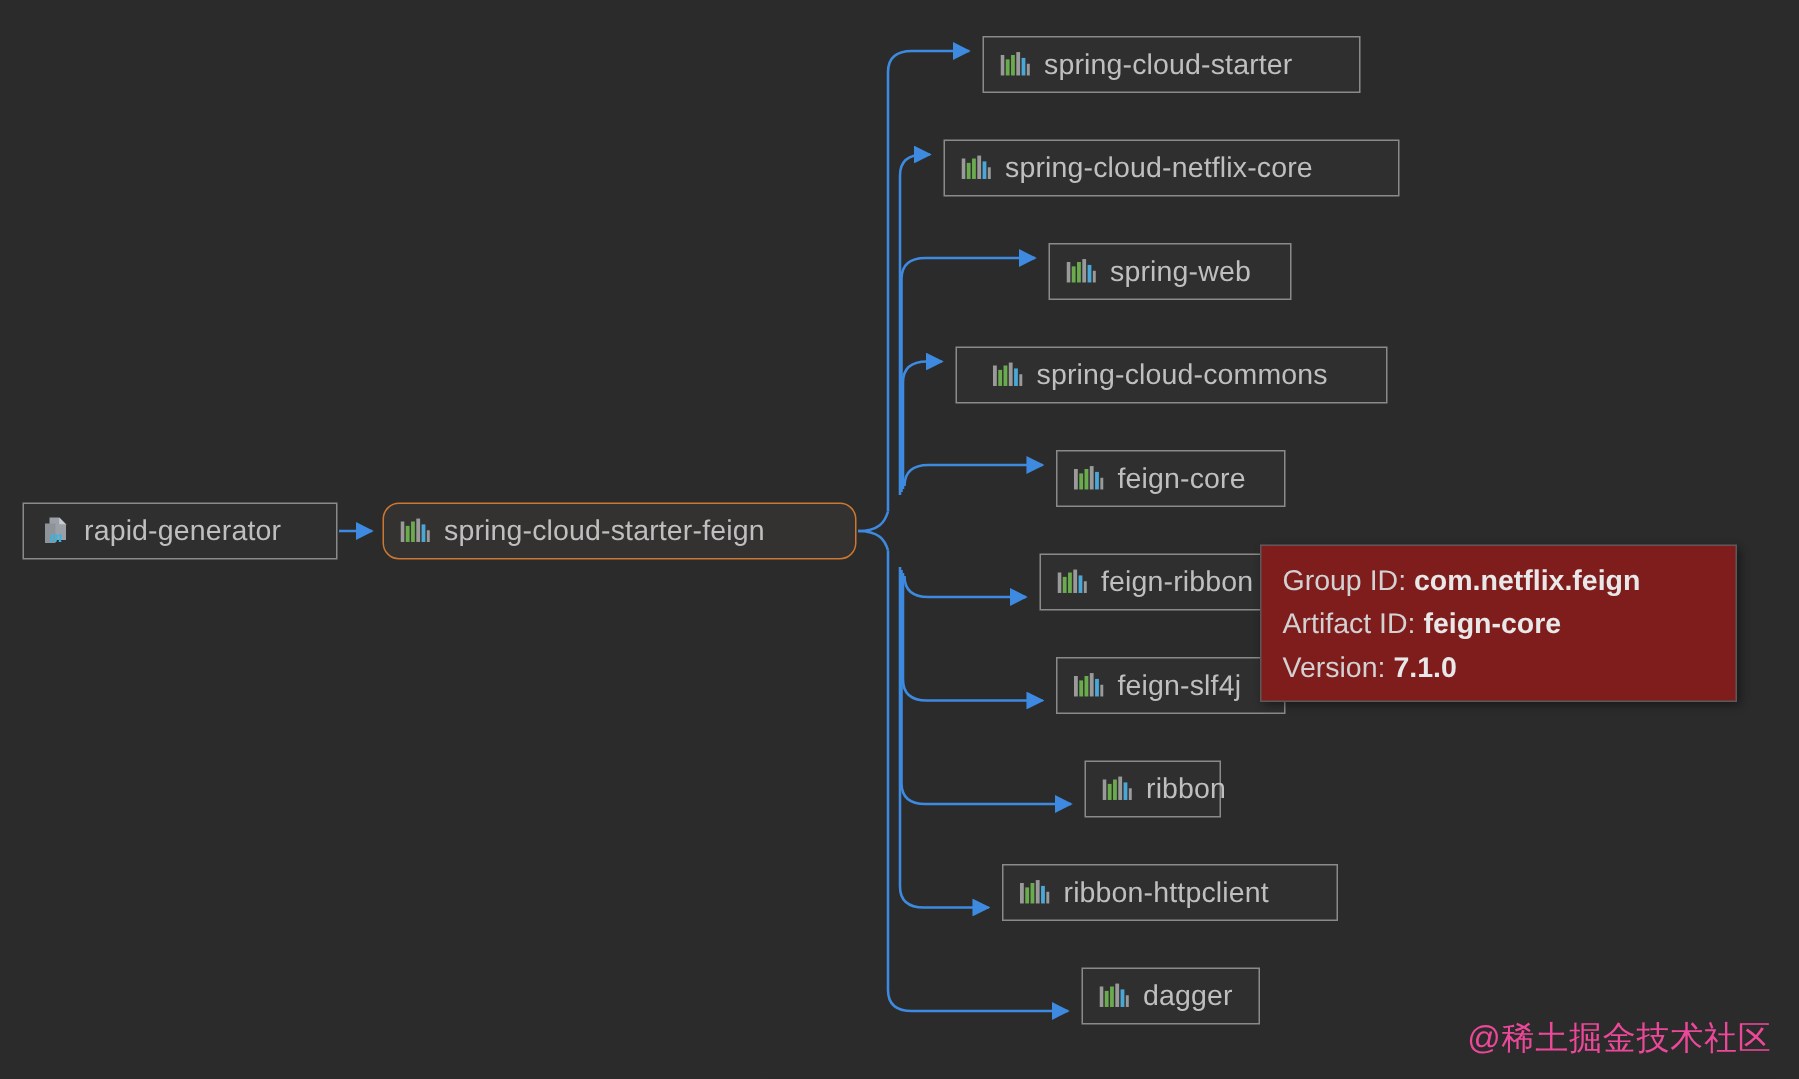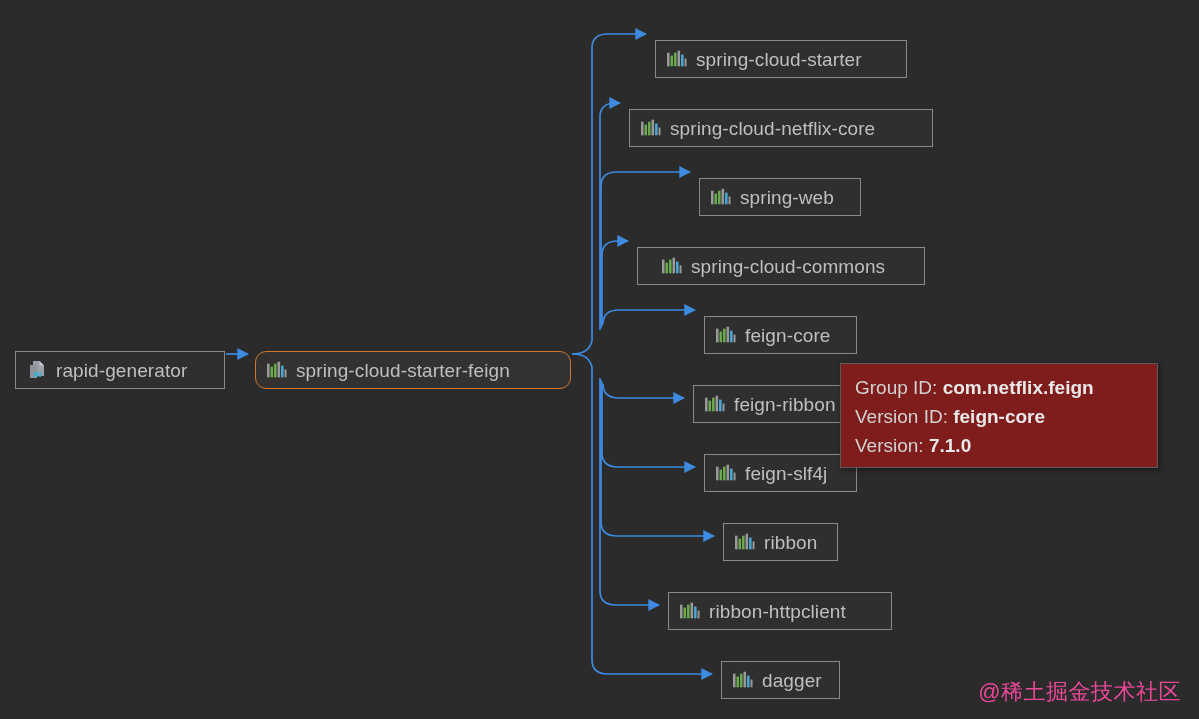--- a/index.html
+++ b/index.html
@@ -38,21 +38,20 @@
     display: flex;
     align-items: center;
     gap: 9px;
     padding: 0 11px;
     border: 1px solid #8a8a8a;
     background: #2f2f2f;
     color: #bfbfbf;
     font-size: 19px;
     line-height: 1;
     white-space: nowrap;
-    margin-top: 16px;
   }
   .node.selected {
     border-color: #cc7832;
     background: #333230;
   }
   .node-label {
     display: block;
     letter-spacing: .1px;
   }
 
@@ -242,21 +241,21 @@
             <rect x="0" y="2" width="2.6" height="14" fill="#9a9a9a"></rect>
             <rect x="3.6" y="5" width="2.6" height="11" fill="#6aab4e"></rect>
             <rect x="7.2" y="2" width="2.6" height="14" fill="#6aab4e"></rect>
             <rect x="10.8" y="0" width="2.6" height="16" fill="#9a9a9a"></rect>
             <rect x="14.4" y="4" width="2.6" height="12" fill="#4aa8d8"></rect>
             <rect x="18" y="8" width="2" height="8" fill="#9a9a9a"></rect>
           </svg>
         </span>
         <span class="node-label">feign-slf4j</span>
       </div>
-      <div class="node" style="left: 723px; top: 507px; width: 115px; height: 38px;">
+      <div class="node" style="left: 723px; top: 507px; width: 91px; height: 38px;">
         <span style="display: flex;">
           <svg class="lib-icon" viewBox="0 0 20.5 17" xmlns="http://www.w3.org/2000/svg">
             <rect x="0" y="2" width="2.6" height="14" fill="#9a9a9a"></rect>
             <rect x="3.6" y="5" width="2.6" height="11" fill="#6aab4e"></rect>
             <rect x="7.2" y="2" width="2.6" height="14" fill="#6aab4e"></rect>
             <rect x="10.8" y="0" width="2.6" height="16" fill="#9a9a9a"></rect>
             <rect x="14.4" y="4" width="2.6" height="12" fill="#4aa8d8"></rect>
             <rect x="18" y="8" width="2" height="8" fill="#9a9a9a"></rect>
           </svg>
         </span>
@@ -285,19 +284,19 @@
             <rect x="14.4" y="4" width="2.6" height="12" fill="#4aa8d8"></rect>
             <rect x="18" y="8" width="2" height="8" fill="#9a9a9a"></rect>
           </svg>
         </span>
         <span class="node-label">dagger</span>
       </div>
     </div>
 
   <div id="tooltip">
     <div><span>Group ID: </span><b>com.netflix.feign</b></div>
-    <div><span>Version ID: </span><b>feign-core</b></div>
+    <div><span>Artifact ID: </span><b>feign-core</b></div>
     <div><span>Version: </span><b>7.1.0</b></div>
   </div>
 
   <div id="watermark">@稀土掘金技术社区</div>
 
 </div>
 
 </body></html>

